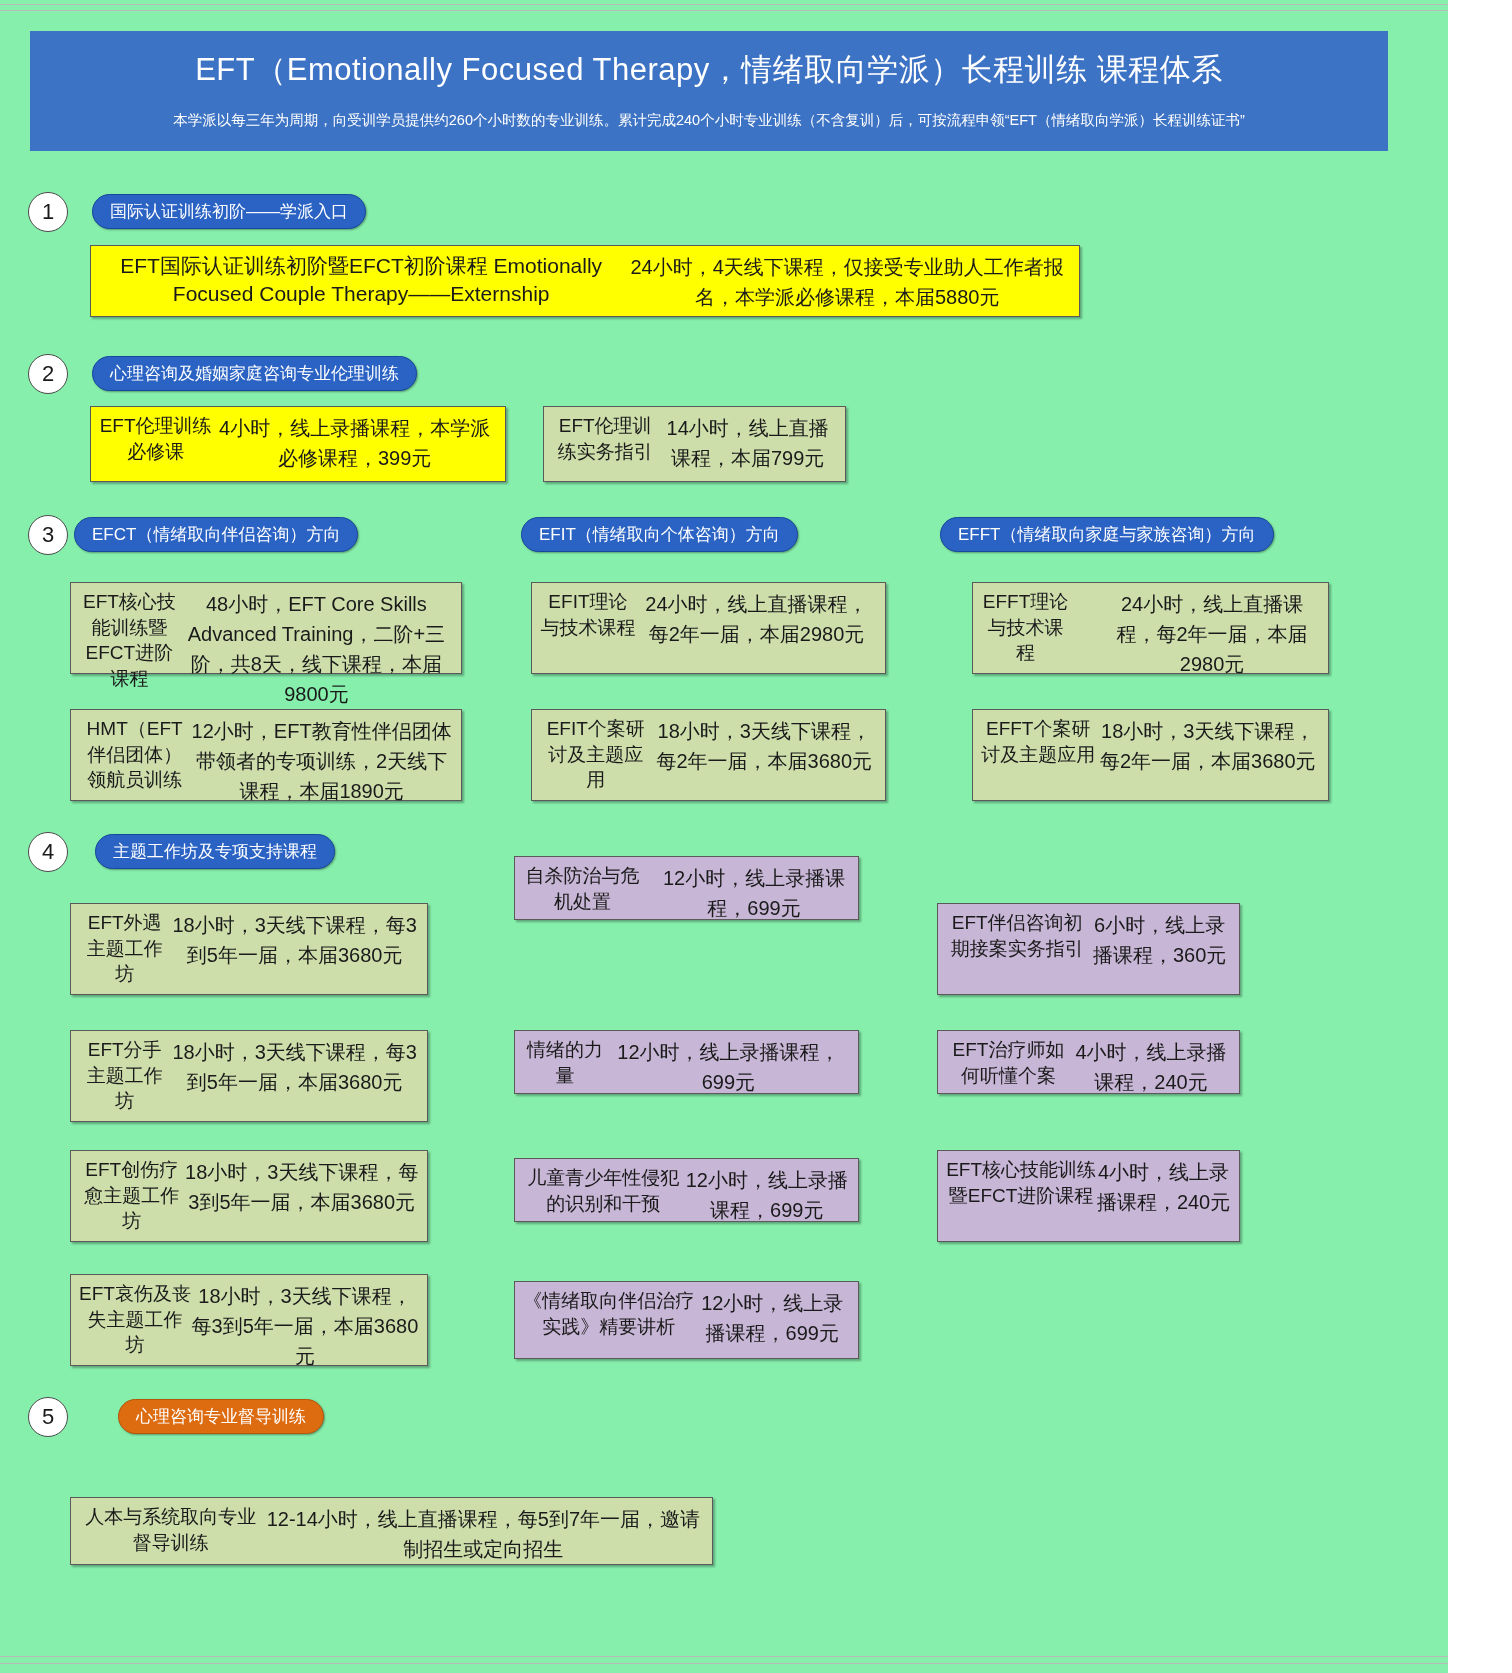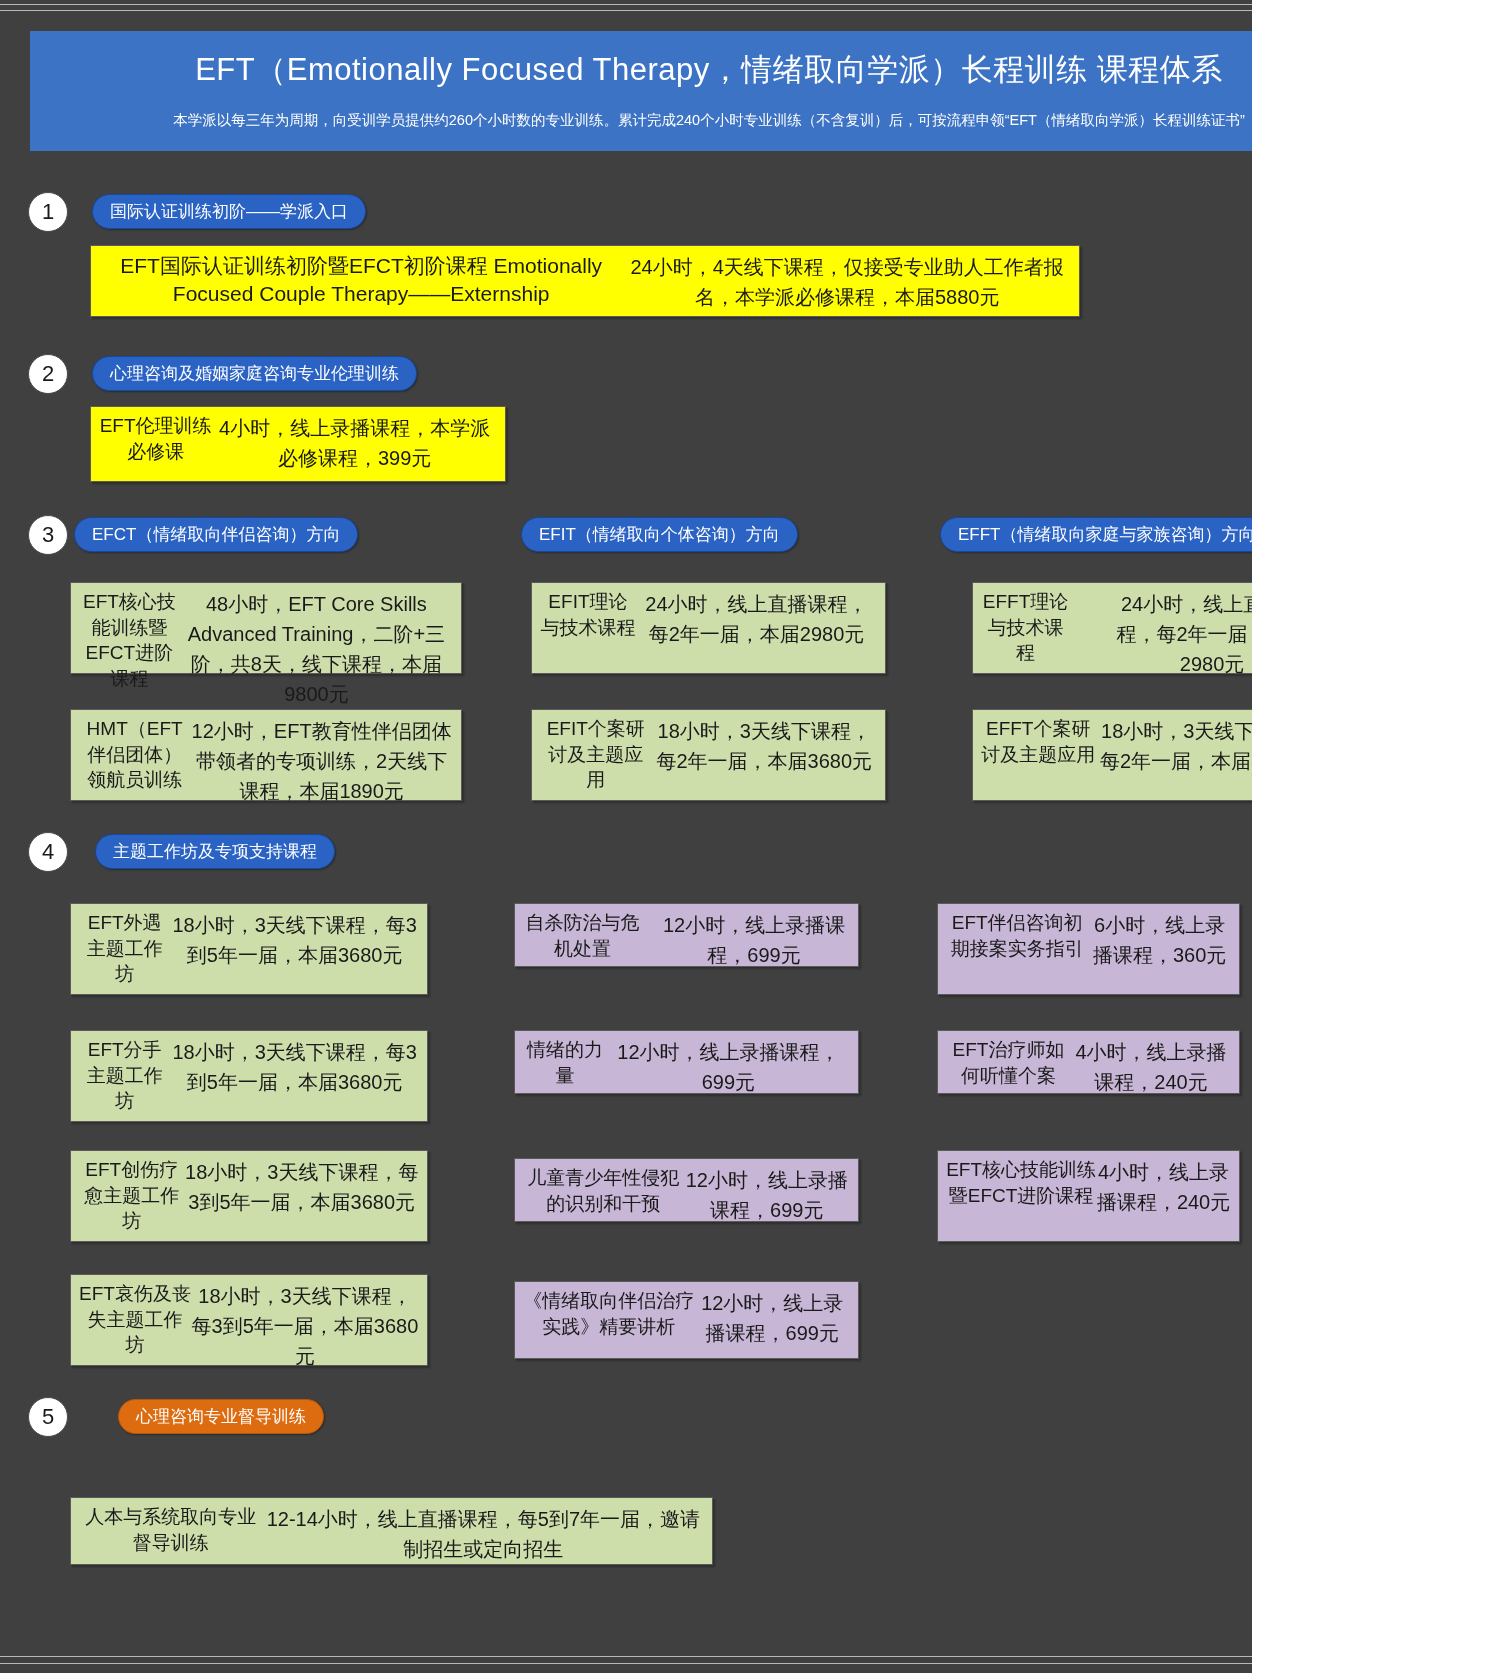--- a/index.html
+++ b/index.html
@@ -3,23 +3,23 @@
 <meta charset="utf-8">
 <style>
   * { box-sizing: border-box; }
   html, body {
     margin: 0; padding: 0;
     background: #ffffff;
     font-family: "Liberation Sans", "DejaVu Sans", sans-serif;
   }
   #page {
     position: relative;
-    width: 1252px;
+    width: 1448px;
     height: 1673px;
-    background: #404040;
+    background: #86efac;
     overflow: hidden;
   }
   
   .page-rule {
     position: absolute;
     left: 0; right: 0;
     height: 0;
     border-top: 1px solid #b9b9b9;
   }
   .page-rule.top { top: 4px; }
@@ -132,20 +132,24 @@
     <div class="card-desc">24小时，4天线下课程，仅接受专业助人工作者报名，本学派必修课程，本届5880元</div>
   </div>
 
   <div class="sec-num" style="left:28px; top:354px;">2</div>
   <div class="pill" style="left:92px; top:356px;">心理咨询及婚姻家庭咨询专业伦理训练</div>
 
   <div class="card yellow" style="left:90px; top:406px; width:416px; height:76px;">
     <div class="card-title">EFT伦理训练必修课</div>
     <div class="card-desc">4小时，线上录播课程，本学派必修课程，399元</div>
   </div>
+  <div class="card green" style="left:543px; top:406px; width:303px; height:76px;">
+    <div class="card-title">EFT伦理训练实务指引</div>
+    <div class="card-desc">14小时，线上直播课程，本届799元</div>
+  </div>
 
   <div class="sec-num" style="left:28px; top:515px;">3</div>
   <div class="pill" style="left:74px; top:517px;">EFCT（情绪取向伴侣咨询）方向</div>
   <div class="pill" style="left:521px; top:517px;">EFIT（情绪取向个体咨询）方向</div>
   <div class="pill" style="left:940px; top:517px;">EFFT（情绪取向家庭与家族咨询）方向</div>
 
   <div class="card green" style="left:70px; top:582px; width:392px; height:92px;">
     <div class="card-title">EFT核心技能训练暨EFCT进阶课程</div>
     <div class="card-desc">48小时，EFT Core Skills Advanced Training，二阶+三阶，共8天，线下课程，本届9800元</div>
   </div>
@@ -171,21 +175,21 @@
     <div class="card-desc">18小时，3天线下课程，每2年一届，本届3680元</div>
   </div>
 
   <div class="sec-num" style="left:28px; top:832px;">4</div>
   <div class="pill" style="left:95px; top:834px;">主题工作坊及专项支持课程</div>
 
   <div class="card green" style="left:70px; top:903px; width:358px; height:92px;">
     <div class="card-title">EFT外遇主题工作坊</div>
     <div class="card-desc">18小时，3天线下课程，每3到5年一届，本届3680元</div>
   </div>
-  <div class="card purple" style="left:514px; top:903px; width:345px; height:64px;gap:16px;">
+  <div class="card purple" style="left:514px; top:856px; width:345px; height:64px;gap:16px;">
     <div class="card-title">自杀防治与危机处置</div>
     <div class="card-desc">12小时，线上录播课程，699元</div>
   </div>
   <div class="card purple" style="left:937px; top:903px; width:303px; height:92px;">
     <div class="card-title">EFT伴侣咨询初期接案实务指引</div>
     <div class="card-desc">6小时，线上录播课程，360元</div>
   </div>
 
   <div class="card green" style="left:70px; top:1030px; width:358px; height:92px;">
     <div class="card-title">EFT分手主题工作坊</div>

